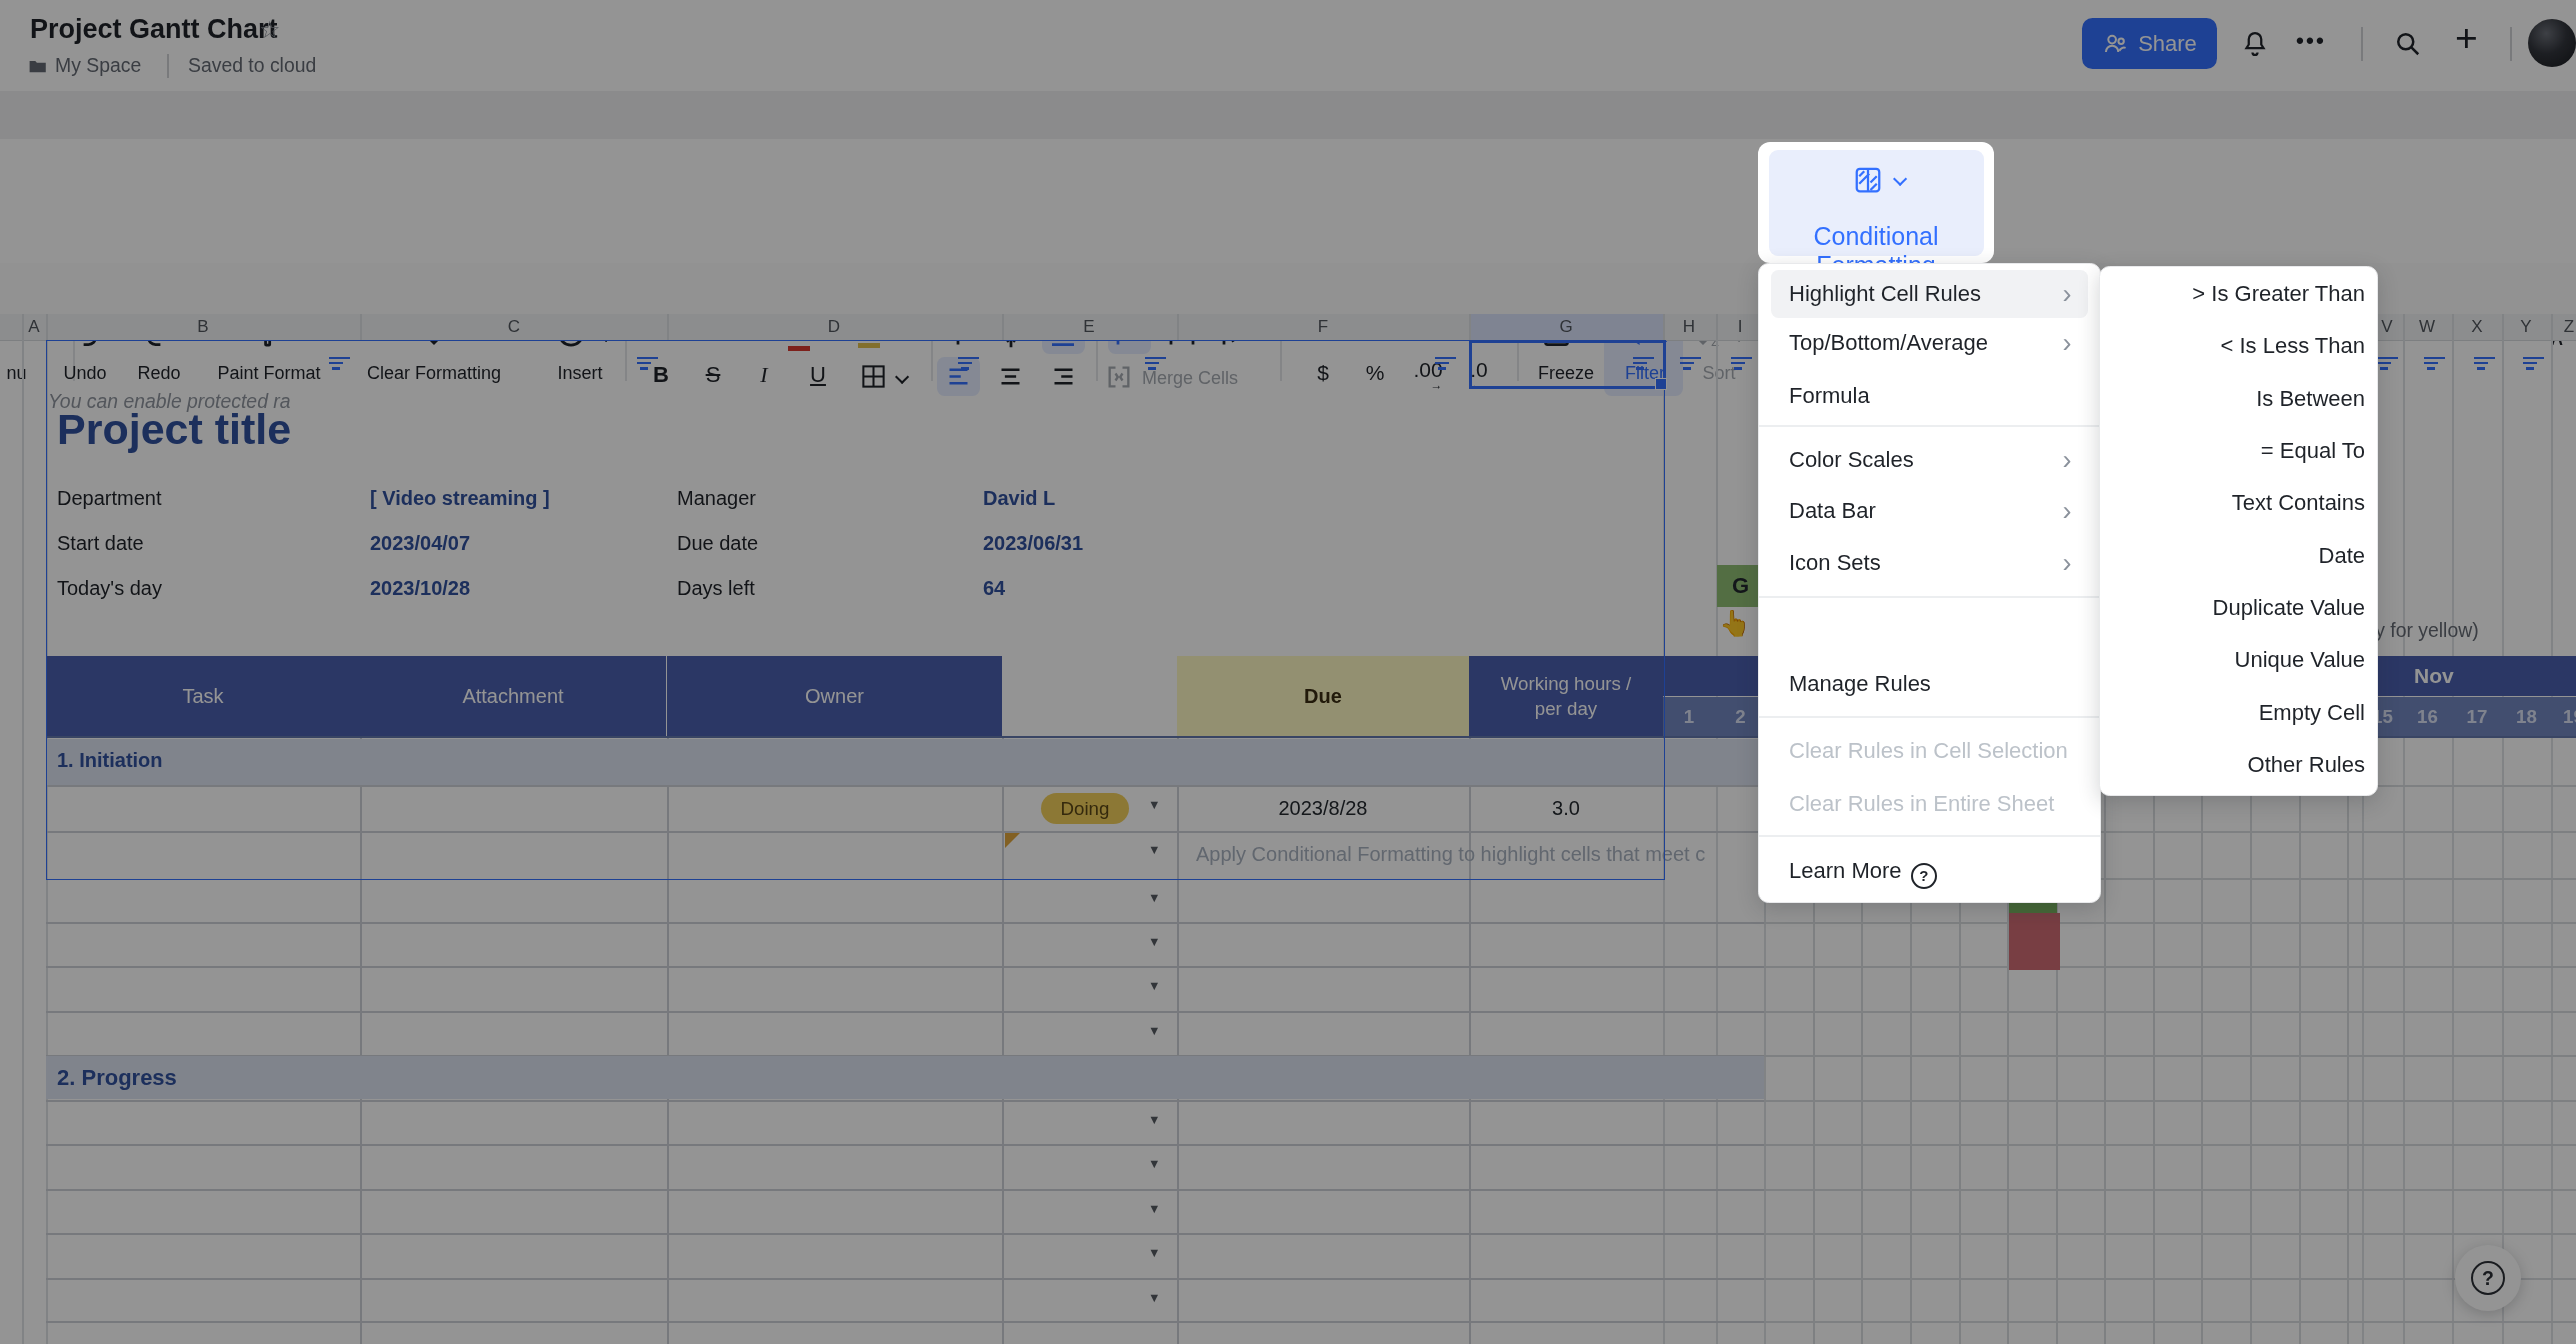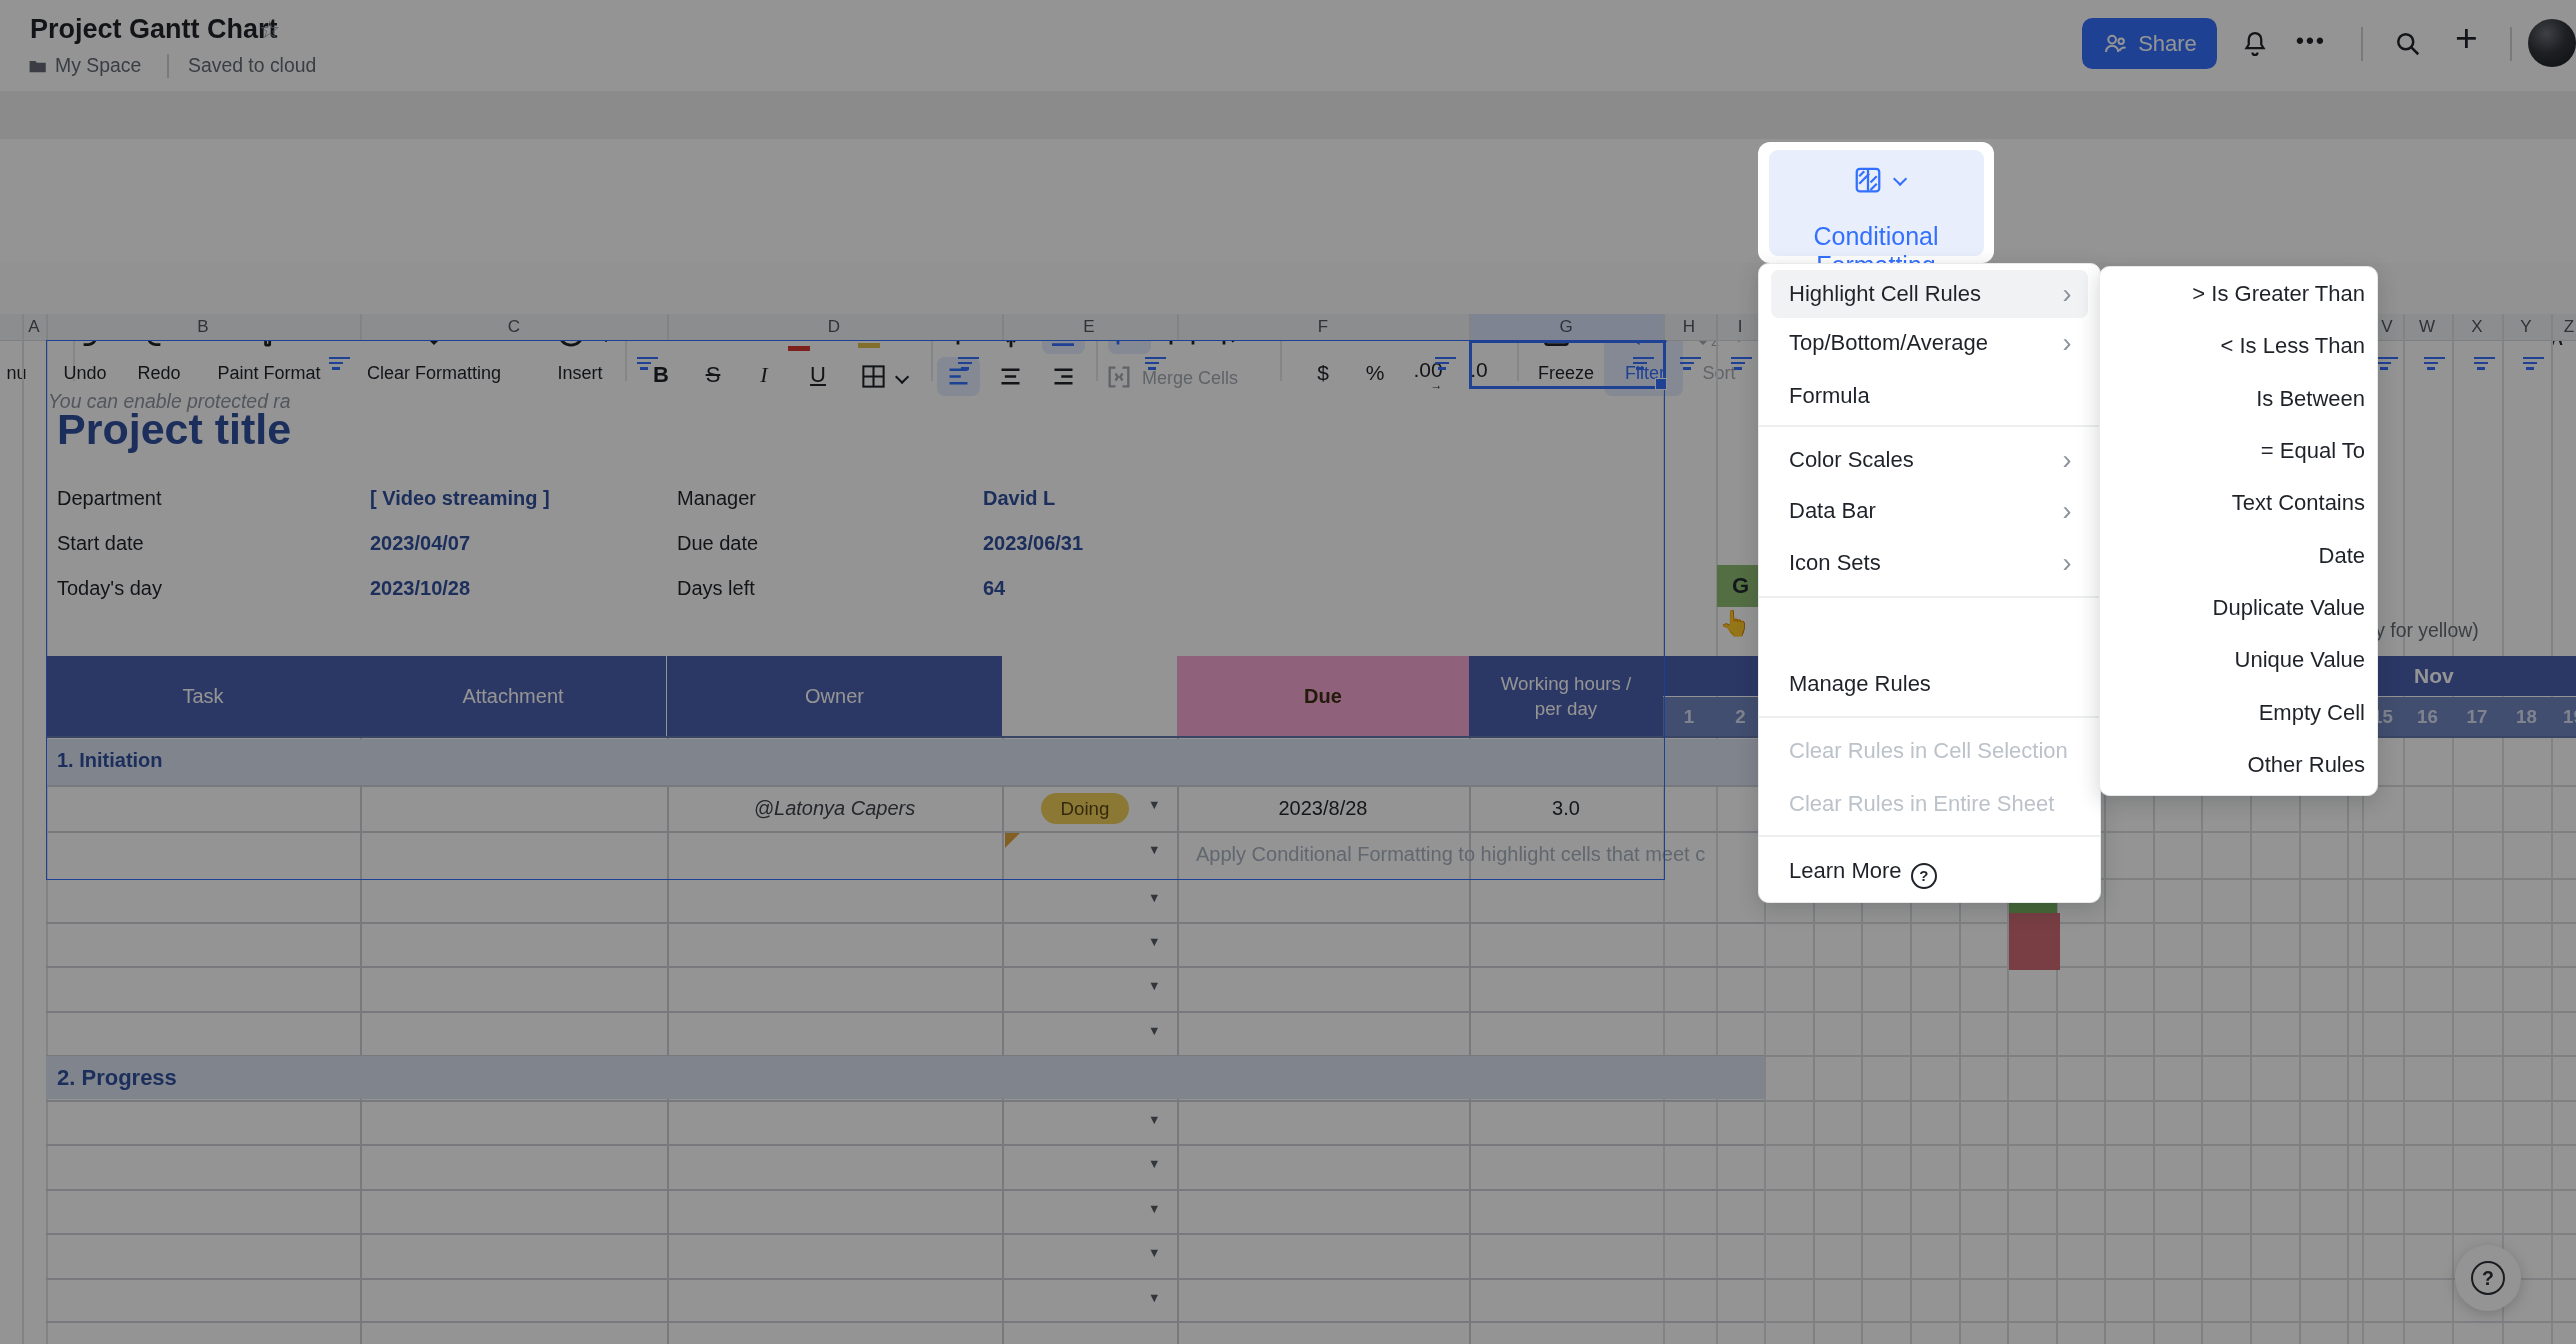--- a/index.html
+++ b/index.html
@@ -436,21 +436,21 @@
 
   <div class="hcell" style="left:46px;top:656px;width:314px;height:80px;background:#4a5fae;">
         <span>Task</span>
       </div>
   <div class="hcell" style="left:360px;top:656px;width:306px;height:80px;background:#4a5fae;">
         <span>Attachment</span>
       </div>
   <div class="hcell" style="left:667px;top:656px;width:335px;height:80px;background:#4a5fae;">
         <span>Owner</span>
       </div>
-  <div class="hcell" style="left:1177px;top:656px;width:292px;height:80px;background:#f9a8d4;color:#3a2c12;font-weight:700;">
+  <div class="hcell" style="left:1177px;top:656px;width:292px;height:80px;background:#fef9c3;color:#3a2c12;font-weight:700;">
         <span>Due</span>
       </div>
   <div class="hcell" style="left:1469px;top:656px;width:194px;height:80px;background:#4a5fae;font-size:18.7px;flex-direction:column;line-height:25.4px;">
         <span>Working hours /</span>
         <span>per day</span>
       </div>
   <div class="abs" style="left:1663px;top:656px;width:913px;height:40px;background:#4a5fae;"></div>
   <div class="abs" style="left:2362px;top:656px;width:214px;height:40px;background:#4a5fae;color:#fff;font-weight:700;font-size:21px;display:flex;align-items:center;">
         <span style="margin-left:52px">Nov</span>
       </div>
@@ -474,23 +474,20 @@
         <span>18</span>
       </div>
   <div class="cellval" style="left:2551px;top:697px;width:45px;height:40px;color:#dbe2f4;font-size:18.7px;font-weight:700;">
         <span>19</span>
       </div>
   <div class="abs" style="left:46px;top:736px;width:2530px;height:2.2px;background:#6277ac;"></div>
 
   <div class="band" style="left:46px;top:739px;width:1718px;height:46px;"></div>
   <div class="abs navytext" style="left:57px;top:749px;font-size:20px;">1. Initiation</div>
 
-  <div class="cellval" style="left:667px;top:785px;width:335px;height:46px;font-style:italic;color:#3f444b;">
-        <span>@Latonya Capers</span>
-      </div>
   <div class="chip" style="left:1041px;top:793px;width:88px;height:31px;">
         <span>Doing</span>
       </div>
   <span class="dd" style="left:1148px;top:798px;">▼</span>
   <div class="cellval" style="left:1177px;top:785px;width:292px;height:46px;color:#24292f;font-weight:500;">
         <span>2023/8/28</span>
       </div>
   <div class="cellval" style="left:1469px;top:785px;width:194px;height:46px;color:#24292f;font-weight:500;">
         <span>3.0</span>
       </div>

